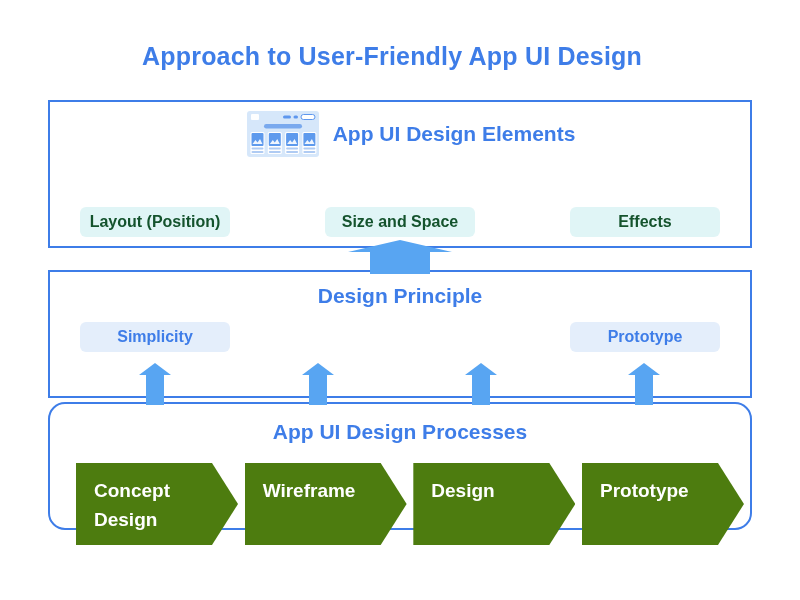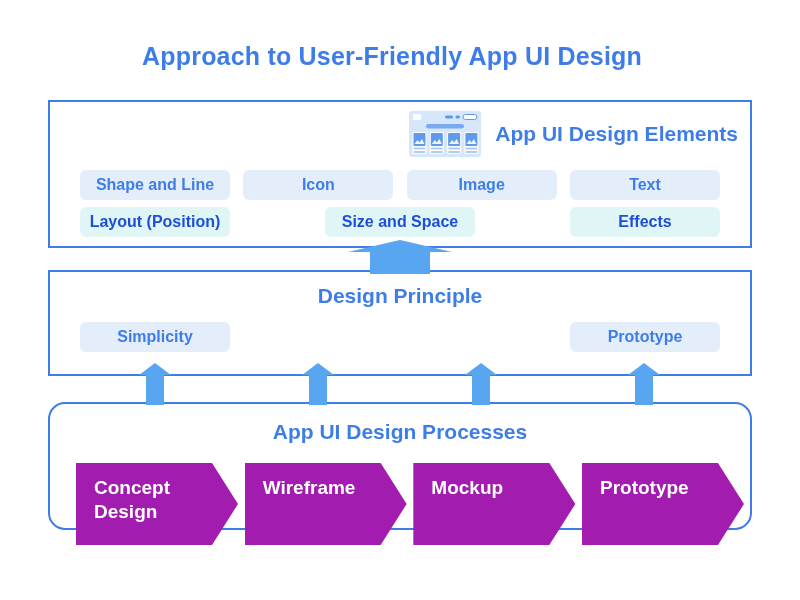--- a/index.html
+++ b/index.html
@@ -10,54 +10,54 @@
   h1.title {
     position:absolute; top:42px; left:0; right:16px; margin:0;
     text-align:center; font-size:25px; font-weight:bold; color:#3E7DE8;
     letter-spacing:0.2px;
   }
   .box {
     position:absolute; left:48px; width:704px; box-sizing:border-box;
     border:2px solid #3E7DE8; background:#ffffff; z-index:1;
   }
   .box.top    { top:100px; height:148px; }
-  .box.middle { top:270px; height:106px; }
+  .box.middle { top:270px; height:128px; }
   .box.bottom { top:402px; height:128px;border-radius:17px; }
 
   .sec-head {
-    position:absolute; top:6px; left:0; right:12px; height:52px;
-    display:flex; align-items:center; justify-content:flex-end; gap:14px;padding-left:22px;
+    position:absolute; top:6px; left:0; right:0; height:52px;
+    display:flex; align-items:center; justify-content:center; gap:14px;padding-left:22px;
   }
   h2.sec-title { margin:0; font-size:21px; font-weight:bold; color:#3E7DE8; }
   .centered-title { position:absolute; left:0; right:0; text-align:center; }
   .box.middle .centered-title { top:12px; }
   .box.bottom .centered-title { top:16px; }
 
   .pill-row {
     position:absolute; left:30px; right:30px;
     display:flex; justify-content:space-between;
   }
   .pill {
     width:150px; height:30px; border-radius:6px; box-sizing:border-box;
     display:flex; align-items:center; justify-content:center;
     font-size:16px; font-weight:bold;
   }
   .pill.blue { background:#E4EEFB; color:#3E7DE8; }
-  .pill.teal { background:#E0F5F6; color:#1d4ed8; }
+  .pill.teal { background:#E0F5F6; color:#14532d; }
 
   .flow-arrow { position:absolute; z-index:2; }
 
   .chevron-row {
     position:absolute; top:59px; left:26px; width:668px;
     display:flex; justify-content:space-between;
   }
   .chevron {
-    width:162px; height:82px; background:#a21caf; color:#ffffff;
+    width:162px; height:82px; background:#4d7c0f; color:#ffffff;
     clip-path:polygon(0 0, 136px 0, 100% 50%, 136px 100%, 0 100%);
-    font-size:19px; font-weight:bold; line-height:24px;
+    font-size:19px; font-weight:bold; line-height:29px;
     padding:13px 0 0 18px; box-sizing:border-box;
   }
   .chevron span { display:block; width:112px; }
 </style>
 </head>
 <body>
 
 <div class="canvas">
 
   <h1 class="title">Approach to User-Friendly App UI Design</h1>
@@ -95,26 +95,20 @@
         <g transform="translate(51.9,0)">
           <rect x="3.5" y="21" width="14" height="22" rx="1.5" fill="#FFFFFF"></rect>
           <rect x="4.5" y="22" width="12" height="13" rx="1" fill="#5E9AED"></rect>
           <path d="M5.5 33 l3 -4 2 2.5 2.5 -3.5 2.5 5 z" fill="#FFFFFF" opacity="0.9"></path>
           <rect x="4.5" y="36.5" width="12" height="2" rx="1" fill="#AFCBF3"></rect>
           <rect x="4.5" y="40" width="12" height="2" rx="1" fill="#AFCBF3"></rect>
         </g>
       </svg>
       <h2 class="sec-title">App UI Design Elements</h2>
     </div>
-    <div class="pill-row" style="top:68px">
-      <div class="pill blue">Shape and Line</div>
-      <div class="pill blue">Icon</div>
-      <div class="pill blue">Image</div>
-      <div class="pill blue">Text</div>
-    </div>
     <div class="pill-row" style="top:105px">
       <div class="pill teal">Layout (Position)</div>
       <div class="pill teal">Size and Space</div>
       <div class="pill teal">Effects</div>
     </div>
   </section>
 
   <svg class="flow-arrow" style="left:348px; top:240px" width="104" height="34">
     <polygon points="52,0 104,12 82,12 82,34 22,34 22,12 0,12" fill="#58A5F2"></polygon>
   </svg>
@@ -143,21 +137,21 @@
   <section class="box bottom">
     <h2 class="sec-title centered-title">App UI Design Processes</h2>
     <div class="chevron-row">
       <div class="chevron">
         <span>Concept Design</span>
       </div>
       <div class="chevron">
         <span>Wireframe</span>
       </div>
       <div class="chevron">
-        <span>Mockup</span>
+        <span>Design</span>
       </div>
       <div class="chevron">
         <span>Prototype</span>
       </div>
     </div>
   </section>
 
 </div>
 
 </body></html>

